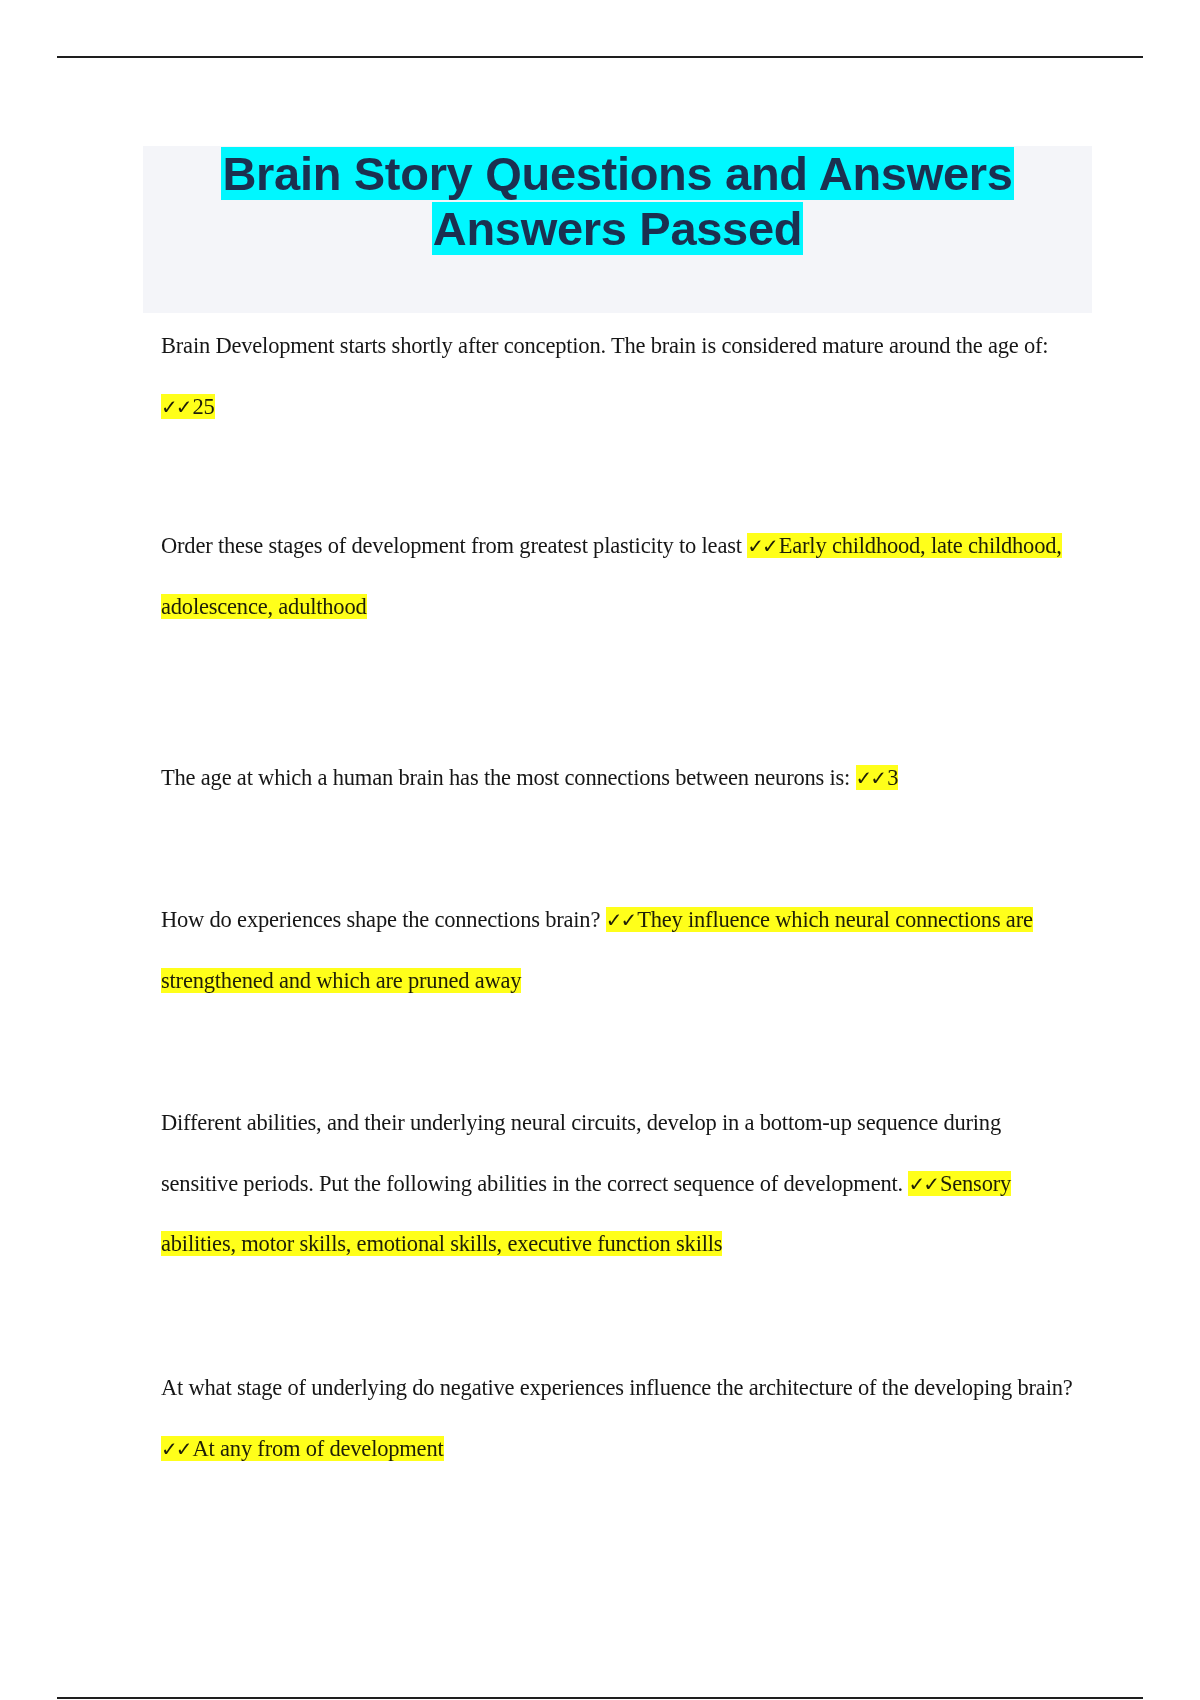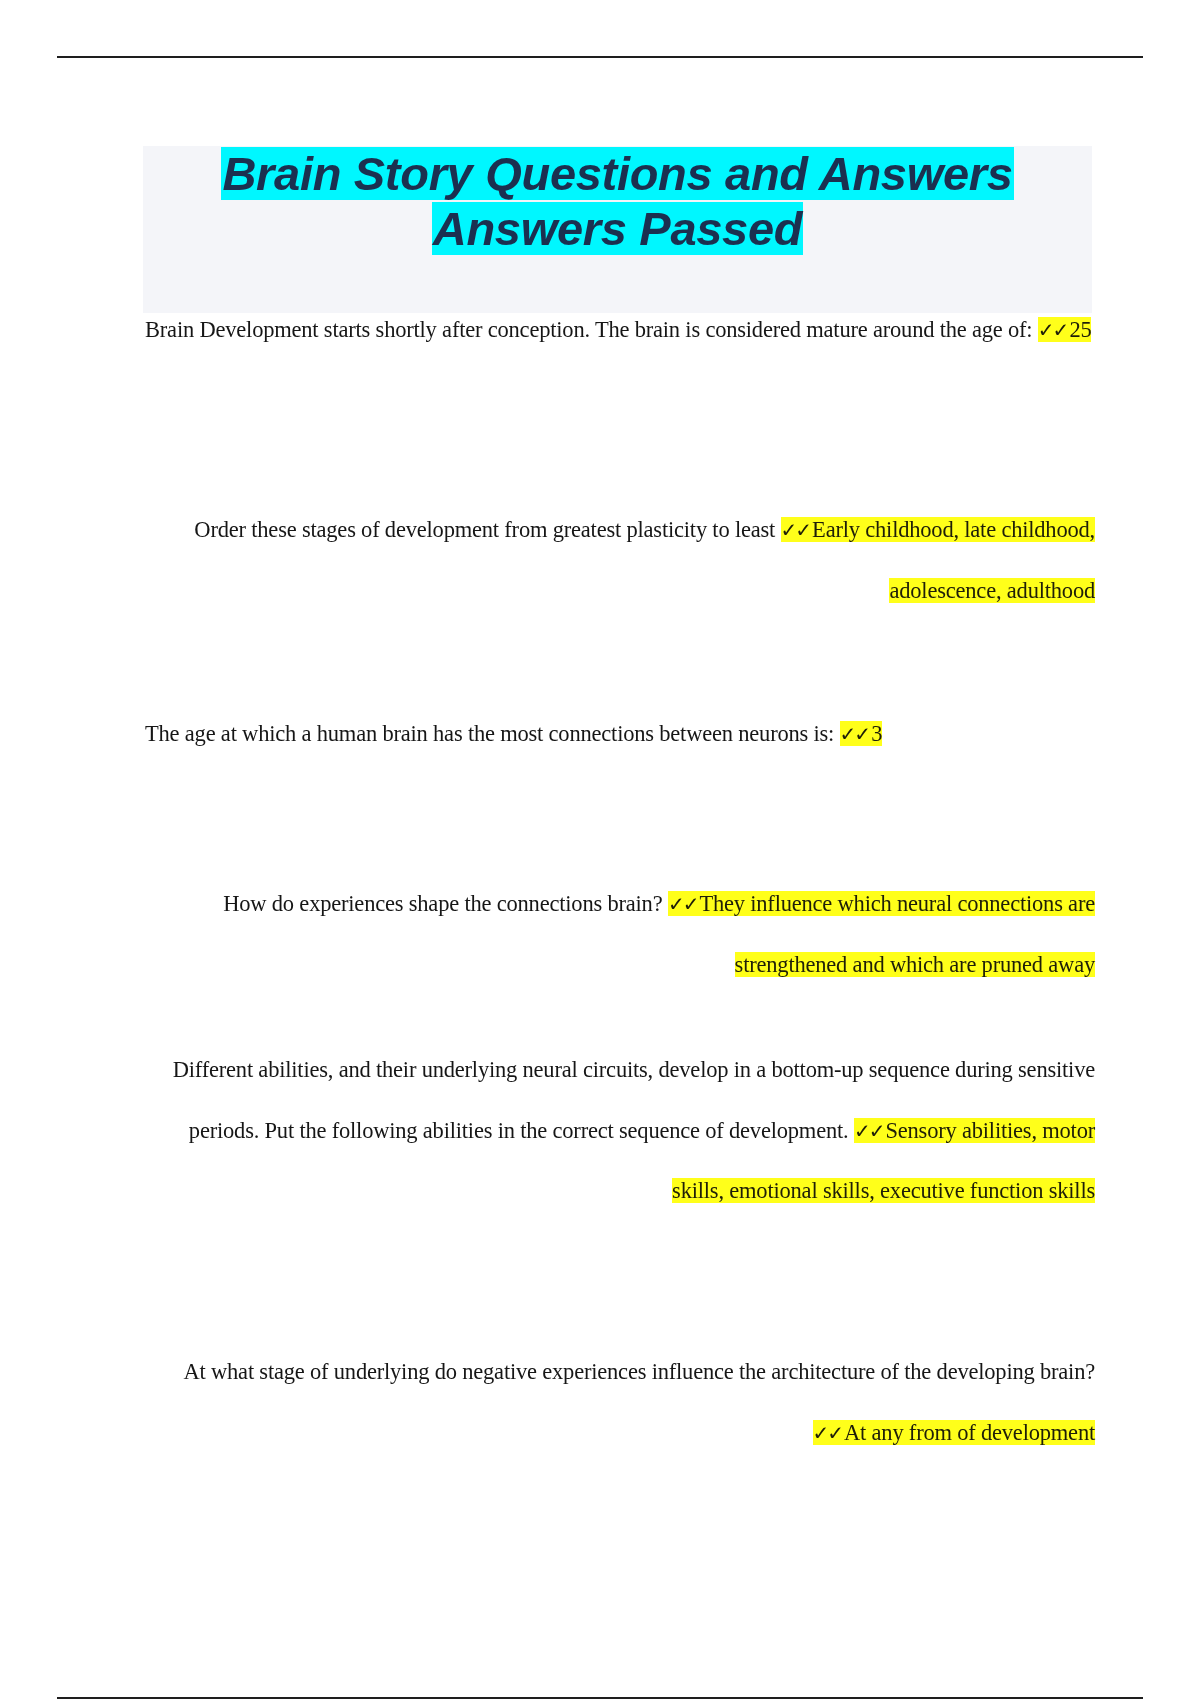--- a/index.html
+++ b/index.html
@@ -26,21 +26,20 @@
     .rule.bottom { top: 1697px; }
 
     .title-box {
       position: absolute;
       left: 143px;
       top: 146px;
       width: 949px;
       height: 167px;
       background: #f4f5f9;
       text-align: center;
-      font-style: italic;
     }
     .title {
       margin: 0;
       padding-top: 0px;
       font-family: "Liberation Sans", "DejaVu Sans", sans-serif;
       font-weight: bold;
       font-size: 47px;
       line-height: 55px;
       color: #1b3050;
       letter-spacing: -0.3px;
@@ -50,43 +49,42 @@
       padding: 0 1px;
     }
 
     .content {
       position: absolute;
       left: 145px;
       top: 300px;
       width: 950px;
     }
     .qa {
-      margin: 0;
+      margin: 16px;
       font-size: 22.5px;
       line-height: 60.5px;
       color: #161616;
       letter-spacing: -0.2px;
-      text-align: right;
     }
     .qa .answer {
       background: #ffff1a;
       color: #1e1e08;
     }
     .qa .check {
       font-family: "DejaVu Sans", sans-serif;
       font-weight: bold;
       font-size: 20px;
       letter-spacing: -2px;
       margin-right: 2px;
     }
     .q1 { position: absolute; top: 0px; }
     .q2 { position: absolute; top: 200px; }
-    .q3 { position: absolute; top: 404px; }
+    .q3 { position: absolute; top: 432px; }
     .q4 { position: absolute; top: 574px; }
-    .q5 { position: absolute; top: 740px; }
+    .q5 { position: absolute; top: 777px; }
     .q6 { position: absolute; top: 1042px; }
   </style>
 </head>
 <body>
 
 <div class="rule top"></div>
 
 <div class="title-box">
   <h1 class="title">
     <span class="hl">Brain Story Questions and Answers</span><br>

